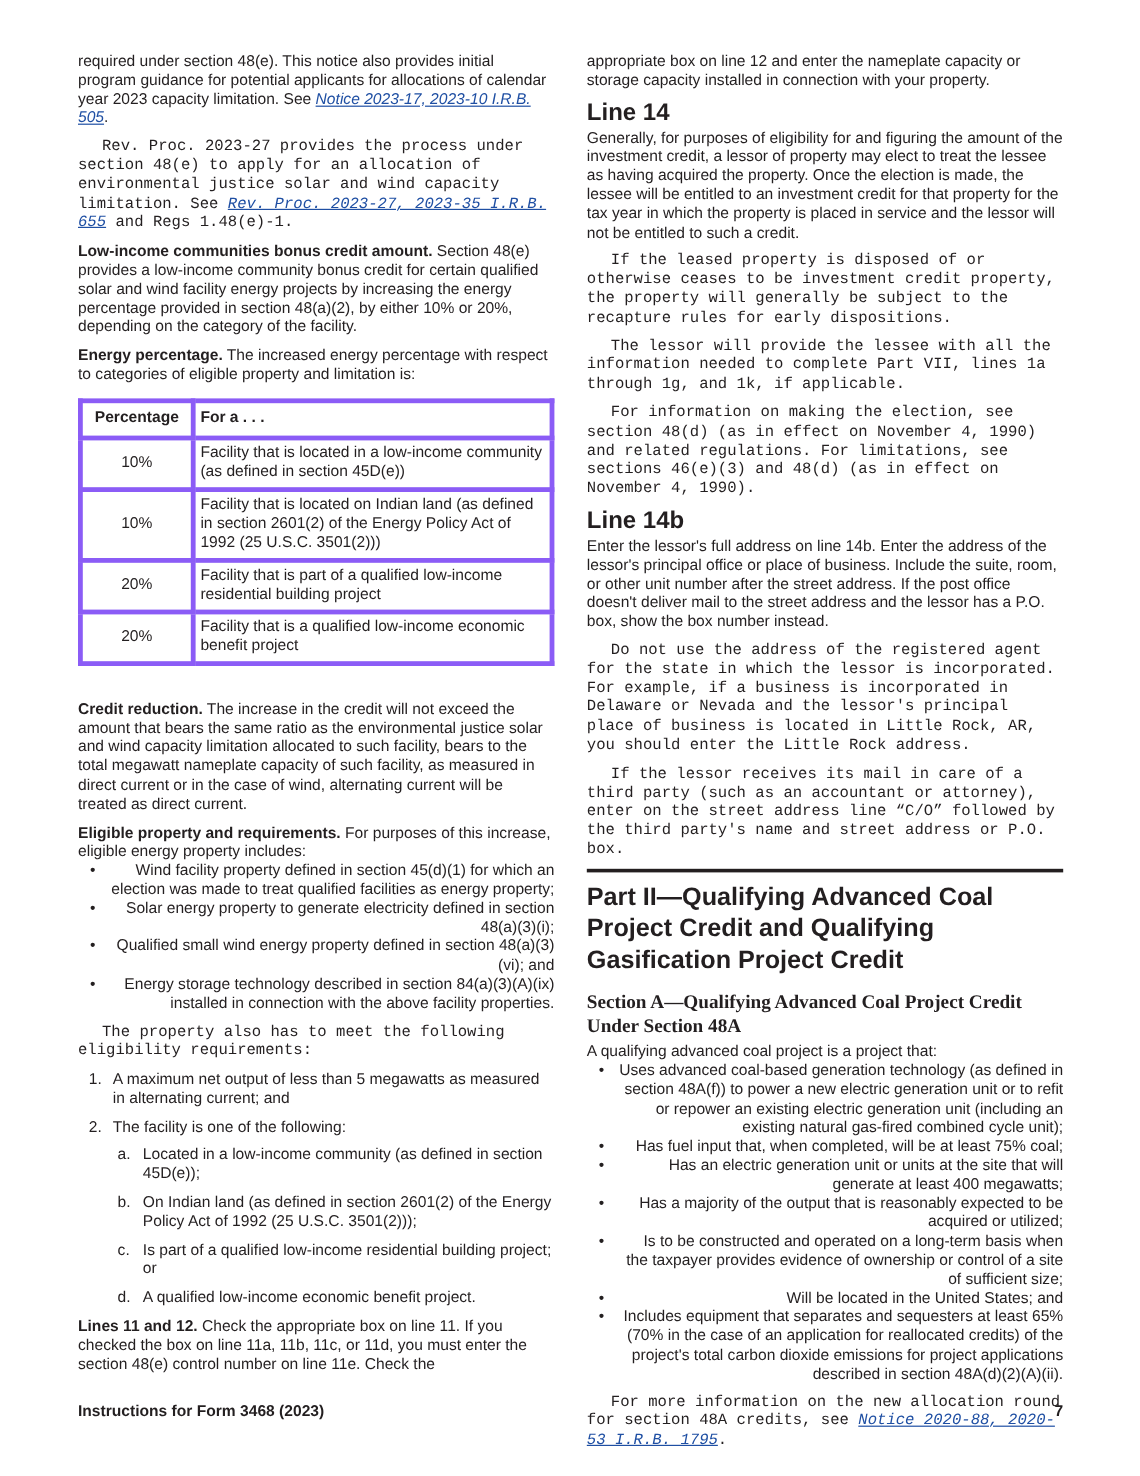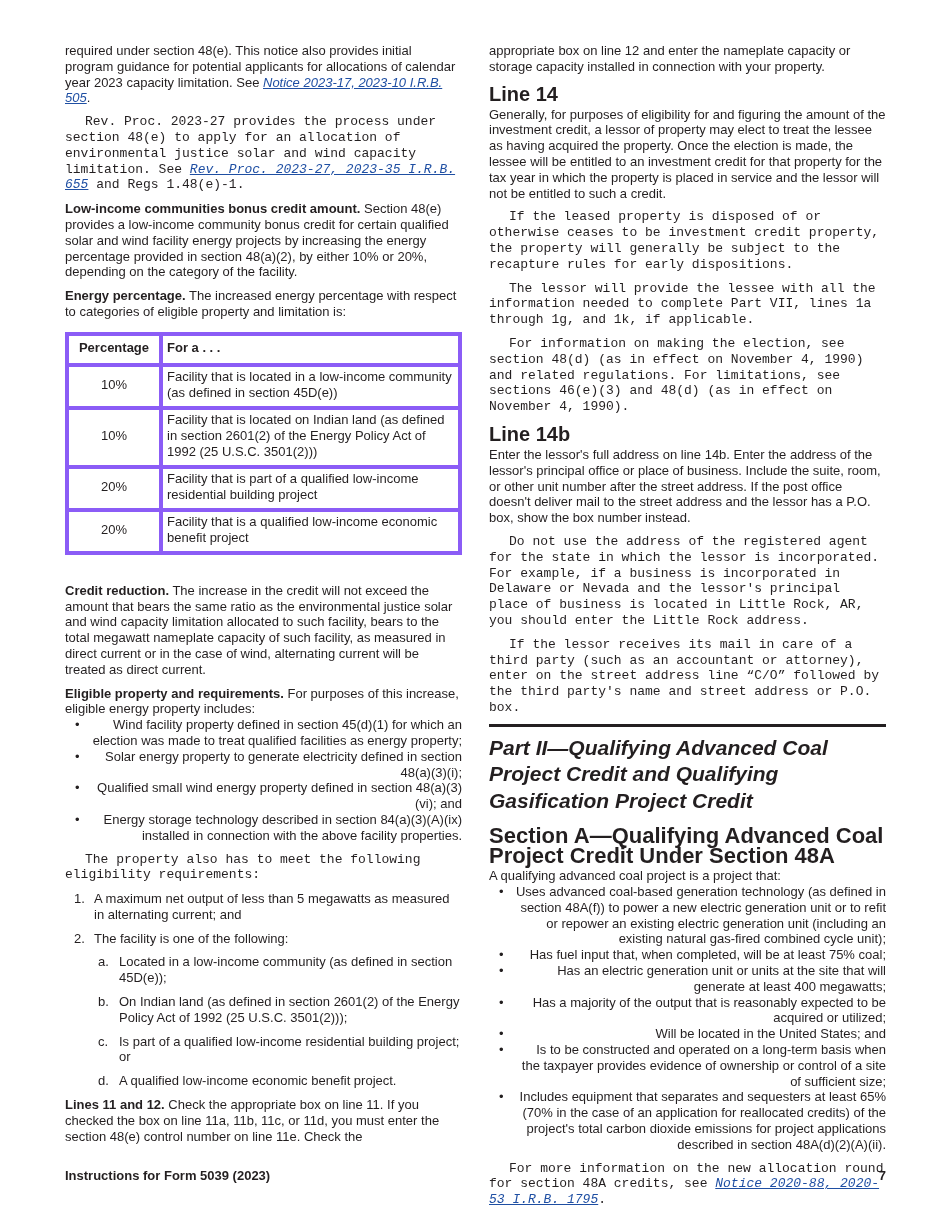--- a/index.html
+++ b/index.html
@@ -12,23 +12,23 @@
   }
   .col { position: absolute; top: 43px; width: 397px; }
   .col-left { left: 65px; }
   .col-right { left: 489px; width: 397px; }
   p { margin: 0 0 8px 0; }
   .indent { text-indent: 20px; font-family: Liberation Mono, monospace; }
   b.runin { font-weight: bold; }
   a.link { color: #1f4fa3; font-style: italic; text-decoration: underline; }
   h3.line-head { font-size: 20px; font-weight: bold; margin: 10px 0 4px 0; line-height: 18px; }
   h2.part-head {
-    font-size: 21px; font-weight: bold; line-height: 26.5px; margin: 0 0 12px 0; font-style: italic;
+    font-size: 21px; font-weight: bold; line-height: 26.5px; margin: 0 0 12px 0;
   }
-  h4.section-head { font-size: 22px; font-weight: bold; line-height: 19.5px; margin: 0 0 3px 0; }
+  h4.section-head { font-size: 16px; font-weight: bold; line-height: 19.5px; margin: 0 0 3px 0; font-family: Liberation Serif, serif; }
   .rule { border-top: 3px solid #231f20; margin: 4px 0 8px 0; }
   ul.bullets { list-style: none; margin: 0 0 8px 0; padding: 0; }
   ul.bullets li { position: relative; padding-left: 26px; text-align: right; }
   ul.bullets li::before {
     content: "\2022"; position: absolute; left: 10px; top: 0; font-size: 13px;
   }
   ol.num { list-style: none; margin: 0 0 8px 0; padding: 0; }
   ol.num > li { position: relative; padding-left: 29px; margin-bottom: 8px; }
   ol.num > li > .marker { position: absolute; left: 9px; }
   ol.alpha { list-style: none; margin: 8px 0 0 0; padding: 0; }
@@ -151,25 +151,25 @@
 
   <div class="rule"></div>
   <h2 class="part-head">Part II—Qualifying Advanced Coal Project Credit and Qualifying Gasification Project Credit</h2>
   <h4 class="section-head">Section A—Qualifying Advanced Coal Project Credit Under Section 48A</h4>
   <p style="margin-bottom:0">A qualifying advanced coal project is a project that:</p>
   <ul class="bullets">
     <li>Uses advanced coal-based generation technology (as defined in section 48A(f)) to power a new electric generation unit or to refit or repower an existing electric generation unit (including an existing natural gas-fired combined cycle unit);</li>
     <li>Has fuel input that, when completed, will be at least 75% coal;</li>
     <li>Has an electric generation unit or units at the site that will generate at least 400 megawatts;</li>
     <li>Has a majority of the output that is reasonably expected to be acquired or utilized;</li>
+    <li>Is to be constructed and operated on a long-term basis when the taxpayer provides evidence of ownership or control of a site of sufficient size;</li>
     <li>Will be located in the United States; and</li>
-    <li>Is to be constructed and operated on a long-term basis when the taxpayer provides evidence of ownership or control of a site of sufficient size;</li>
     <li>Includes equipment that separates and sequesters at least 65% (70% in the case of an application for reallocated credits) of the project's total carbon dioxide emissions for project applications described in section 48A(d)(2)(A)(ii).</li>
   </ul>
   <p class="indent">
     <span>For more information on the new allocation round for section 48A credits, see </span><a class="link">Notice 2020-88, 2020-53 I.R.B. 1795</a><span>.</span>
   </p>
 </div>
 
 <div class="footer">
-  <span>Instructions for Form 5039 (2023)</span>
+  <span>Instructions for Form 3468 (2023)</span>
   <span class="right">7</span>
 </div>
 
 </body></html>

